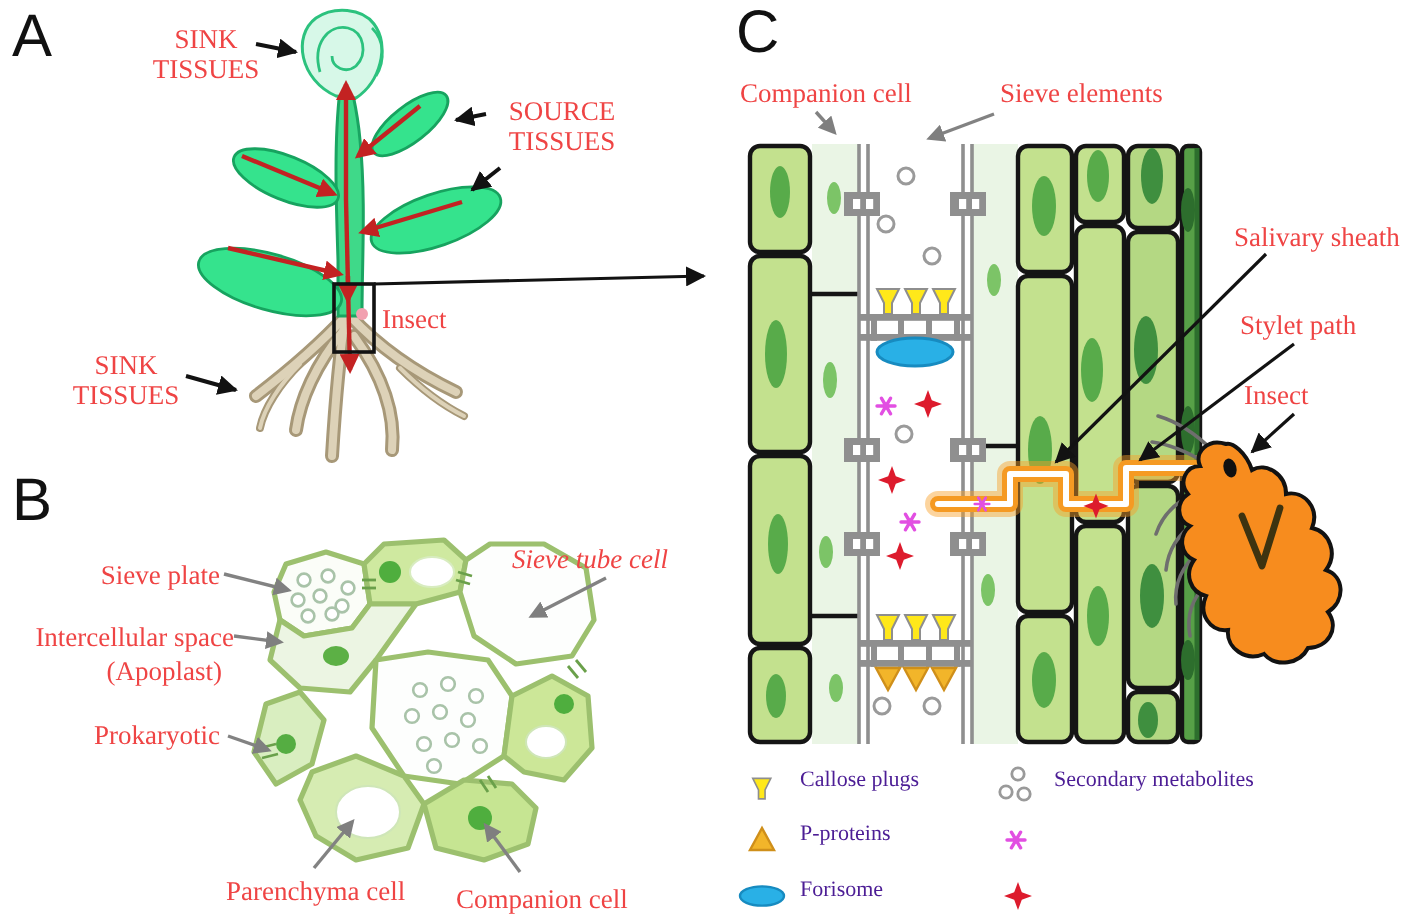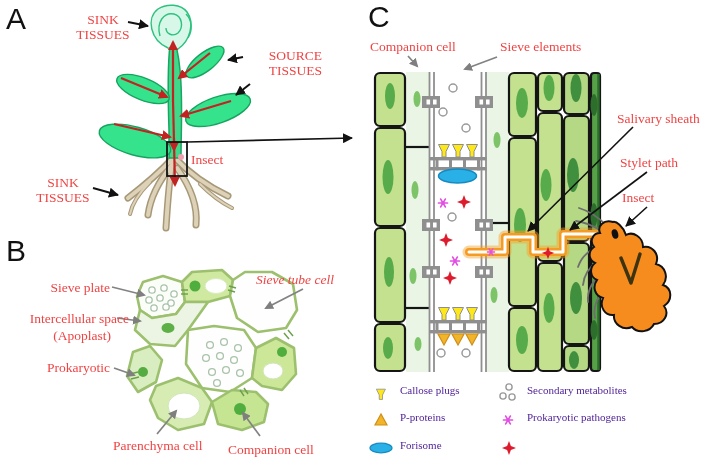--- a/index.html
+++ b/index.html
@@ -374,37 +374,36 @@
           </g>
     </g>
   </g>
 </svg>
 
 <div class="letter" style="left:6px;top:4px;">A</div>
 <div class="letter" style="left:6px;top:236px;">B</div>
 <div class="letter" style="left:368px;top:2px;">C</div>
 
 <div class="lbl wrap" style="left:70px;top:12px;width:66px;">SINK TISSUES</div>
-<div class="lbl wrap" style="left:240px;top:48px;width:82px;text-align:right;">SOURCE TISSUES</div>
+<div class="lbl wrap" style="left:240px;top:48px;width:82px;">SOURCE TISSUES</div>
 <div class="lbl wrap" style="left:28px;top:175px;width:70px;">SINK TISSUES</div>
 <div class="lbl" style="left:191px;top:152px;">Insect</div>
 
 <div class="lbl r" style="left:30px;top:280px;width:80px;">Sieve plate</div>
-<div class="lbl r" style="left:16px;top:311px;width:113px;">Intercellular space</div>
+<div class="lbl r" style="left:4px;top:311px;width:113px;">Intercellular space</div>
 <div class="lbl" style="left:31px;top:328px;width:80px;text-align:right;">(Apoplast)</div>
 <div class="lbl r" style="left:22px;top:360px;width:88px;">Prokaryotic</div>
 <div class="lbl" style="left:113px;top:438px;">Parenchyma cell</div>
 <div class="lbl" style="left:228px;top:442px;">Companion cell</div>
 <div class="lbl" style="left:256px;top:272px;font-style:italic;">Sieve tube cell</div>
 
 <div class="lbl" style="left:370px;top:39px;">Companion cell</div>
 <div class="lbl" style="left:500px;top:39px;">Sieve elements</div>
 <div class="lbl" style="left:617px;top:111px;">Salivary sheath</div>
 <div class="lbl" style="left:620px;top:155px;">Stylet path</div>
 <div class="lbl" style="left:622px;top:190px;">Insect</div>
 
 <div class="leg" style="left:400px;top:384px;">Callose plugs</div>
 <div class="leg" style="left:400px;top:411px;">P-proteins</div>
 <div class="leg" style="left:400px;top:439px;">Forisome</div>
 <div class="leg" style="left:527px;top:384px;">Secondary metabolites</div>
-<div class="leg" style="left:527px;top:411px;">Prokaryotic pathogens</div>
 
 </div>
 
 </body></html>

